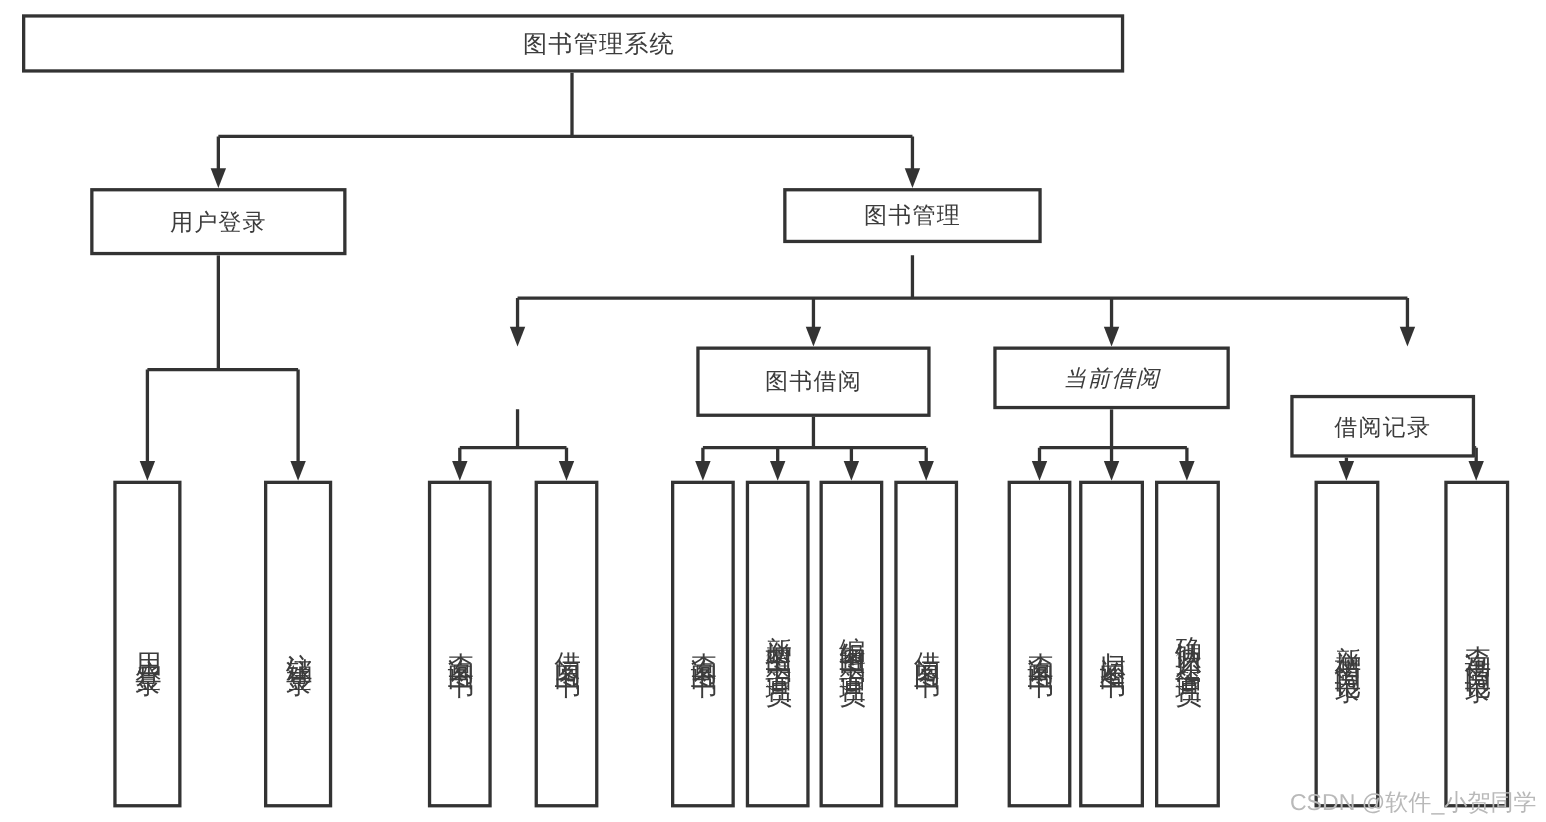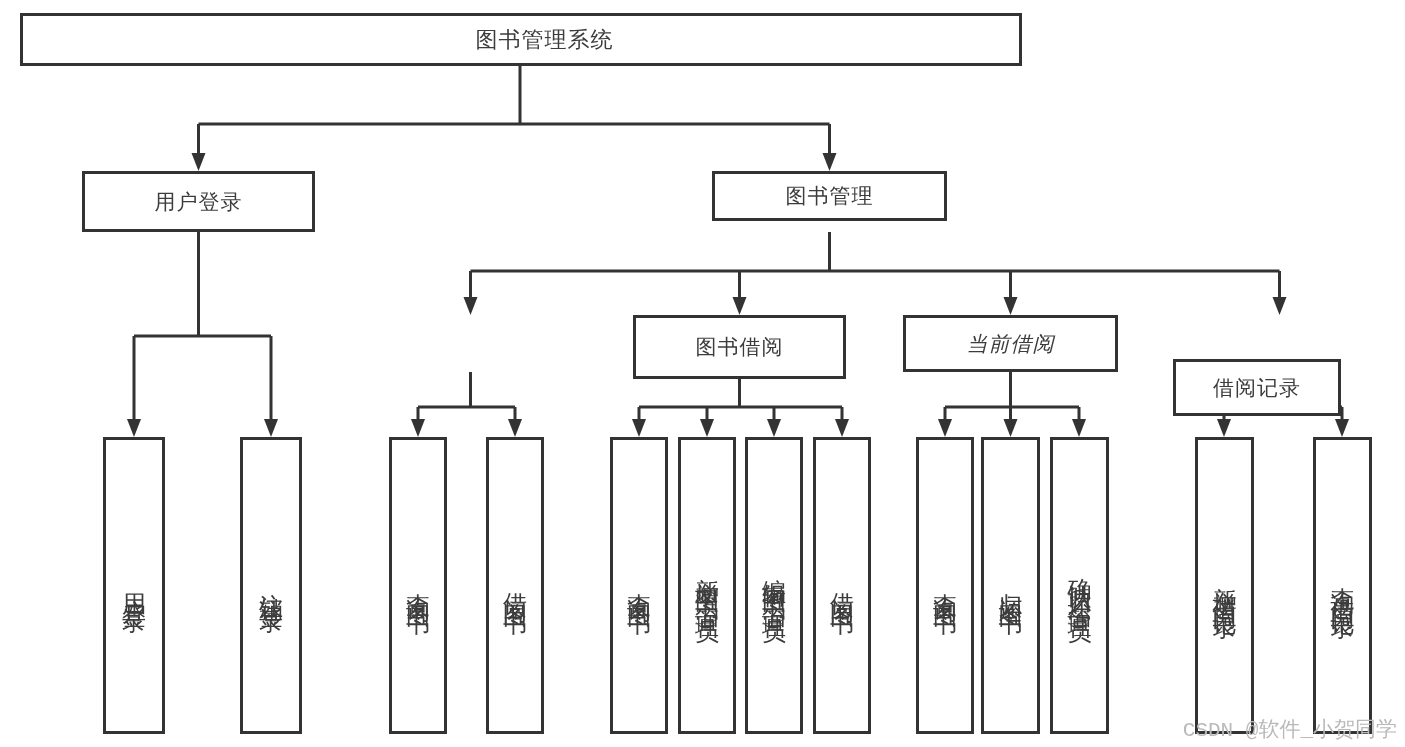--- a/index.html
+++ b/index.html
@@ -53,21 +53,20 @@
   }
 
   .watermark {
     position: absolute;
     right: 8px;
     bottom: 4px;
     font-size: 21px;
     color: var(--watermark);
     z-index: 2;
     white-space: nowrap;
-    font-family: Liberation Mono, monospace;
   }
 </style>
 </head>
 <body>
 
 <div class="canvas">
 
   <svg class="connectors" viewBox="0 0 1405 747" xmlns="http://www.w3.org/2000/svg" aria-hidden="true">
 
     <path d="M520 66 V124 M198.5 124 H829.5 M198.5 124 V156 M829.5 124 V156

